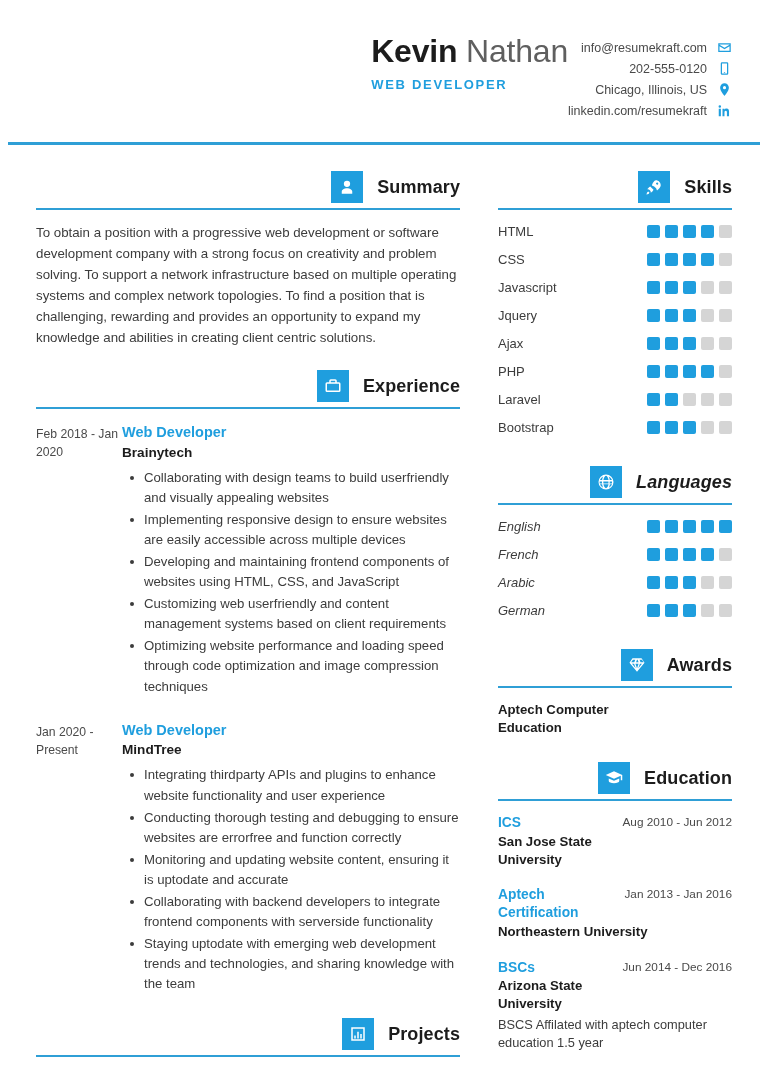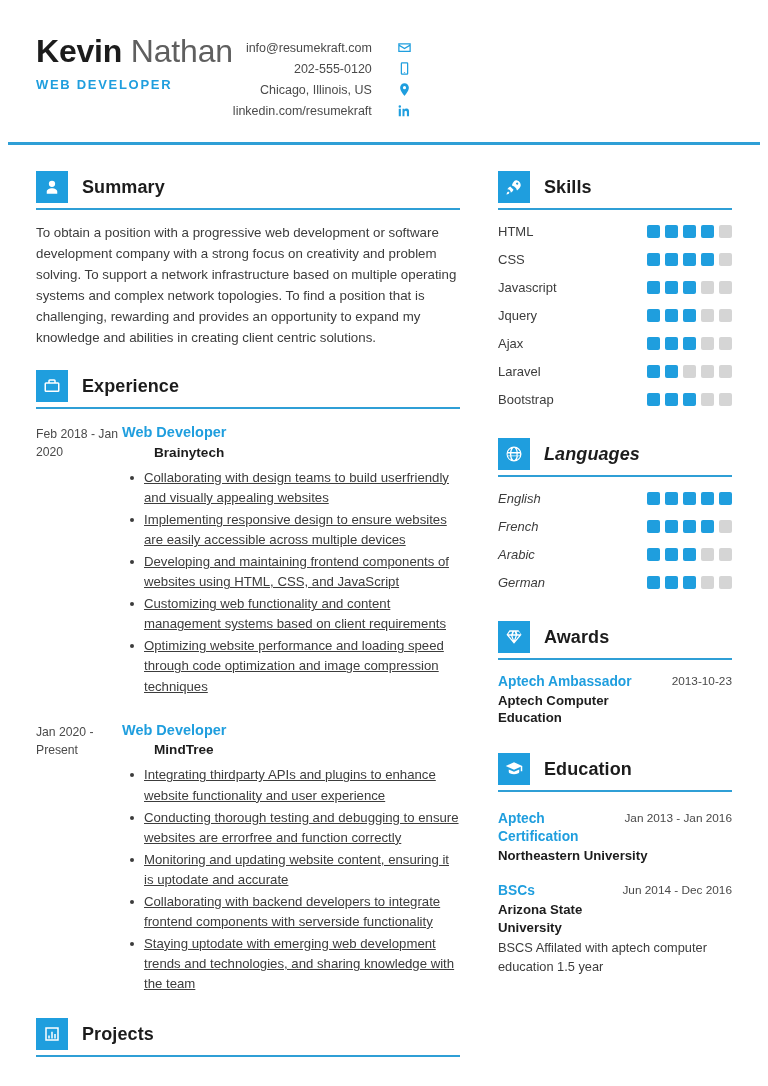--- a/index.html
+++ b/index.html
@@ -15,21 +15,21 @@
     position: relative;
     width: 768px;
     height: 1086px;
     background: #fff;
     padding: 0;
   }
 
   
   .header {
     display: flex;
-    justify-content: flex-start;
+    justify-content: flex-end;
     align-items: flex-start;
     padding: 30px 36px 0 36px;
   }
   .name-block { padding-top: 4px; }
   .name {
     font-size: 32px;
     line-height: 1.12;
     letter-spacing: -0.2px;
     white-space: nowrap;
   }
@@ -42,21 +42,21 @@
     letter-spacing: 1.7px;
     color: #1f9ede;
     text-transform: uppercase;
   }
 
   .contact { padding-top: 8px; }
   .contact-row {
     display: flex;
     align-items: center;
     justify-content: flex-end;
-    gap: 25px;
+    gap: 10px;
     height: 19px;
     margin-bottom: 2px;
   }
   .contact-text {
     font-size: 12.5px;
     color: #4a4a4a;
     text-align: right;
     white-space: nowrap;
   }
   .contact-ico {
@@ -85,20 +85,21 @@
   }
   .col-left  { width: 424px; flex: 0 0 424px; }
   .col-right { width: 234px; flex: 0 0 234px; }
 
   
   .section { margin-bottom: 22px; }
   .sec-head {
     display: flex;
     align-items: center;
     gap: 14px;
+    justify-content: flex-end;
   }
   .sec-ico {
     width: 32px; height: 32px;
     flex: 0 0 32px;
     background: #1f9ede;
     display: flex;
     align-items: center;
     justify-content: center;
   }
   .sec-ico svg { display: block; fill: #ffffff; }
@@ -139,35 +140,33 @@
     font-weight: 700;
     color: #1f9ede;
     line-height: 1.3;
   }
   .exp-company {
     font-size: 13.6px;
     font-weight: 700;
     color: #1c1c1c;
     line-height: 1.4;
     margin-top: 1px;
-    margin-left: 32px;
   }
   .exp-bullets {
     margin: 6px 0 0 0;
     padding-left: 20px;
     list-style: none;
   }
   .exp-bullets li {
     position: relative;
     font-size: 13.2px;
     line-height: 1.52;
     color: #3c3c3c;
     margin-bottom: 2px;
     padding-left: 2px;
-    text-decoration: underline;
   }
   .exp-bullets li::before {
     content: "";
     position: absolute;
     left: -12px;
     top: 8px;
     width: 4px; height: 4px;
     border-radius: 50%;
     background: #3c3c3c;
   }
@@ -321,21 +320,21 @@
 
         <div class="exp-item">
           <div class="exp-date">Feb 2018 - Jan 2020</div>
           <div class="exp-body">
             <div class="exp-role">Web Developer</div>
             <div class="exp-company">Brainytech</div>
             <ul class="exp-bullets">
               <li>Collaborating with design teams to build userfriendly and visually appealing websites</li>
               <li>Implementing responsive design to ensure websites are easily accessible across multiple devices</li>
               <li>Developing and maintaining frontend components of websites using HTML, CSS, and JavaScript</li>
-              <li>Customizing web functionality and content management systems based on client requirements</li>
+              <li>Customizing web userfriendly and content management systems based on client requirements</li>
               <li>Optimizing website performance and loading speed through code optimization and image compression techniques</li>
             </ul>
           </div>
         </div>
 
         <div class="exp-item" style="margin-top:22px;justify-content:flex-end;">
           <div class="exp-date">Jan 2020 - Present</div>
           <div class="exp-body">
             <div class="exp-role">Web Developer</div>
             <div class="exp-company">MindTree</div>
@@ -422,20 +421,30 @@
             <span class="rate-label">Ajax</span>
             <span class="rate-dots">
                 <i class="dot on"></i>
                 <i class="dot on"></i>
                 <i class="dot on"></i>
                 <i class="dot"></i>
                 <i class="dot"></i>
               </span>
           </div>
           <div class="rate-row">
+            <span class="rate-label">PHP</span>
+            <span class="rate-dots">
+                <i class="dot on"></i>
+                <i class="dot on"></i>
+                <i class="dot on"></i>
+                <i class="dot on"></i>
+                <i class="dot"></i>
+              </span>
+          </div>
+          <div class="rate-row">
             <span class="rate-label">Laravel</span>
             <span class="rate-dots">
                 <i class="dot on"></i>
                 <i class="dot on"></i>
                 <i class="dot"></i>
                 <i class="dot"></i>
                 <i class="dot"></i>
               </span>
           </div>
           <div class="rate-row">
@@ -507,43 +516,46 @@
       </div>
 
       <div class="section" style="margin-top:26px;">
         <div class="sec-head">
           <span class="sec-ico">
             <svg width="18" height="18" viewBox="0 0 24 24">
                 <path d="M6 3h12l4 6-10 12L2 9l4-6zm.6 2L4.2 8.4h4.2L9.7 5H6.6zm5.4 0-1.3 3.4h3.4L12.8 5H12zm3.4 0 1.3 3.4h4.2L18.5 5h-3.1zM5.3 10.2l5 6.1-2.2-6.1H5.3zm4.6 0 2.1 6 2.1-6H9.9zm6 0-2.2 6.1 5-6.1h-2.8z"></path>
               </svg>
           </span>
           <span class="sec-title">Awards</span>
+        </div>
+        <div class="sec-rule"></div>
+
+        <div class="entry">
+          <div class="entry-org">Aptech Computer Education</div>
+        </div>
+      </div>
+
+      <div class="section" style="margin-top:26px;">
+        <div class="sec-head">
+          <span class="sec-ico">
+            <svg width="18" height="18" viewBox="0 0 24 24">
+                <path d="M12 3 1 8l11 5 9-4.1V15h2V8L12 3zM5 12.6V16c0 1.7 3.1 3 7 3s7-1.3 7-3v-3.4l-7 3.2-7-3.2z"></path>
+              </svg>
+          </span>
+          <span class="sec-title">Education</span>
         </div>
         <div class="sec-rule"></div>
 
         <div class="entry">
           <div class="entry-top">
-            <span class="entry-title">Aptech Ambassador</span>
-            <span class="entry-date">2013-10-23</span>
-          </div>
-          <div class="entry-org">Aptech Computer Education</div>
-        </div>
-      </div>
-
-      <div class="section" style="margin-top:26px;">
-        <div class="sec-head">
-          <span class="sec-ico">
-            <svg width="18" height="18" viewBox="0 0 24 24">
-                <path d="M12 3 1 8l11 5 9-4.1V15h2V8L12 3zM5 12.6V16c0 1.7 3.1 3 7 3s7-1.3 7-3v-3.4l-7 3.2-7-3.2z"></path>
-              </svg>
-          </span>
-          <span class="sec-title">Education</span>
-        </div>
-        <div class="sec-rule"></div>
-
+            <span class="entry-title">ICS</span>
+            <span class="entry-date">Aug 2010 - Jun 2012</span>
+          </div>
+          <div class="entry-org">San Jose State University</div>
+        </div>
 
         <div class="entry" style="margin-top:18px;">
           <div class="entry-top">
             <span class="entry-title">Aptech Certification</span>
             <span class="entry-date">Jan 2013 - Jan 2016</span>
           </div>
           <div class="entry-org">Northeastern University</div>
         </div>
 
         <div class="entry" style="margin-top:18px;">

